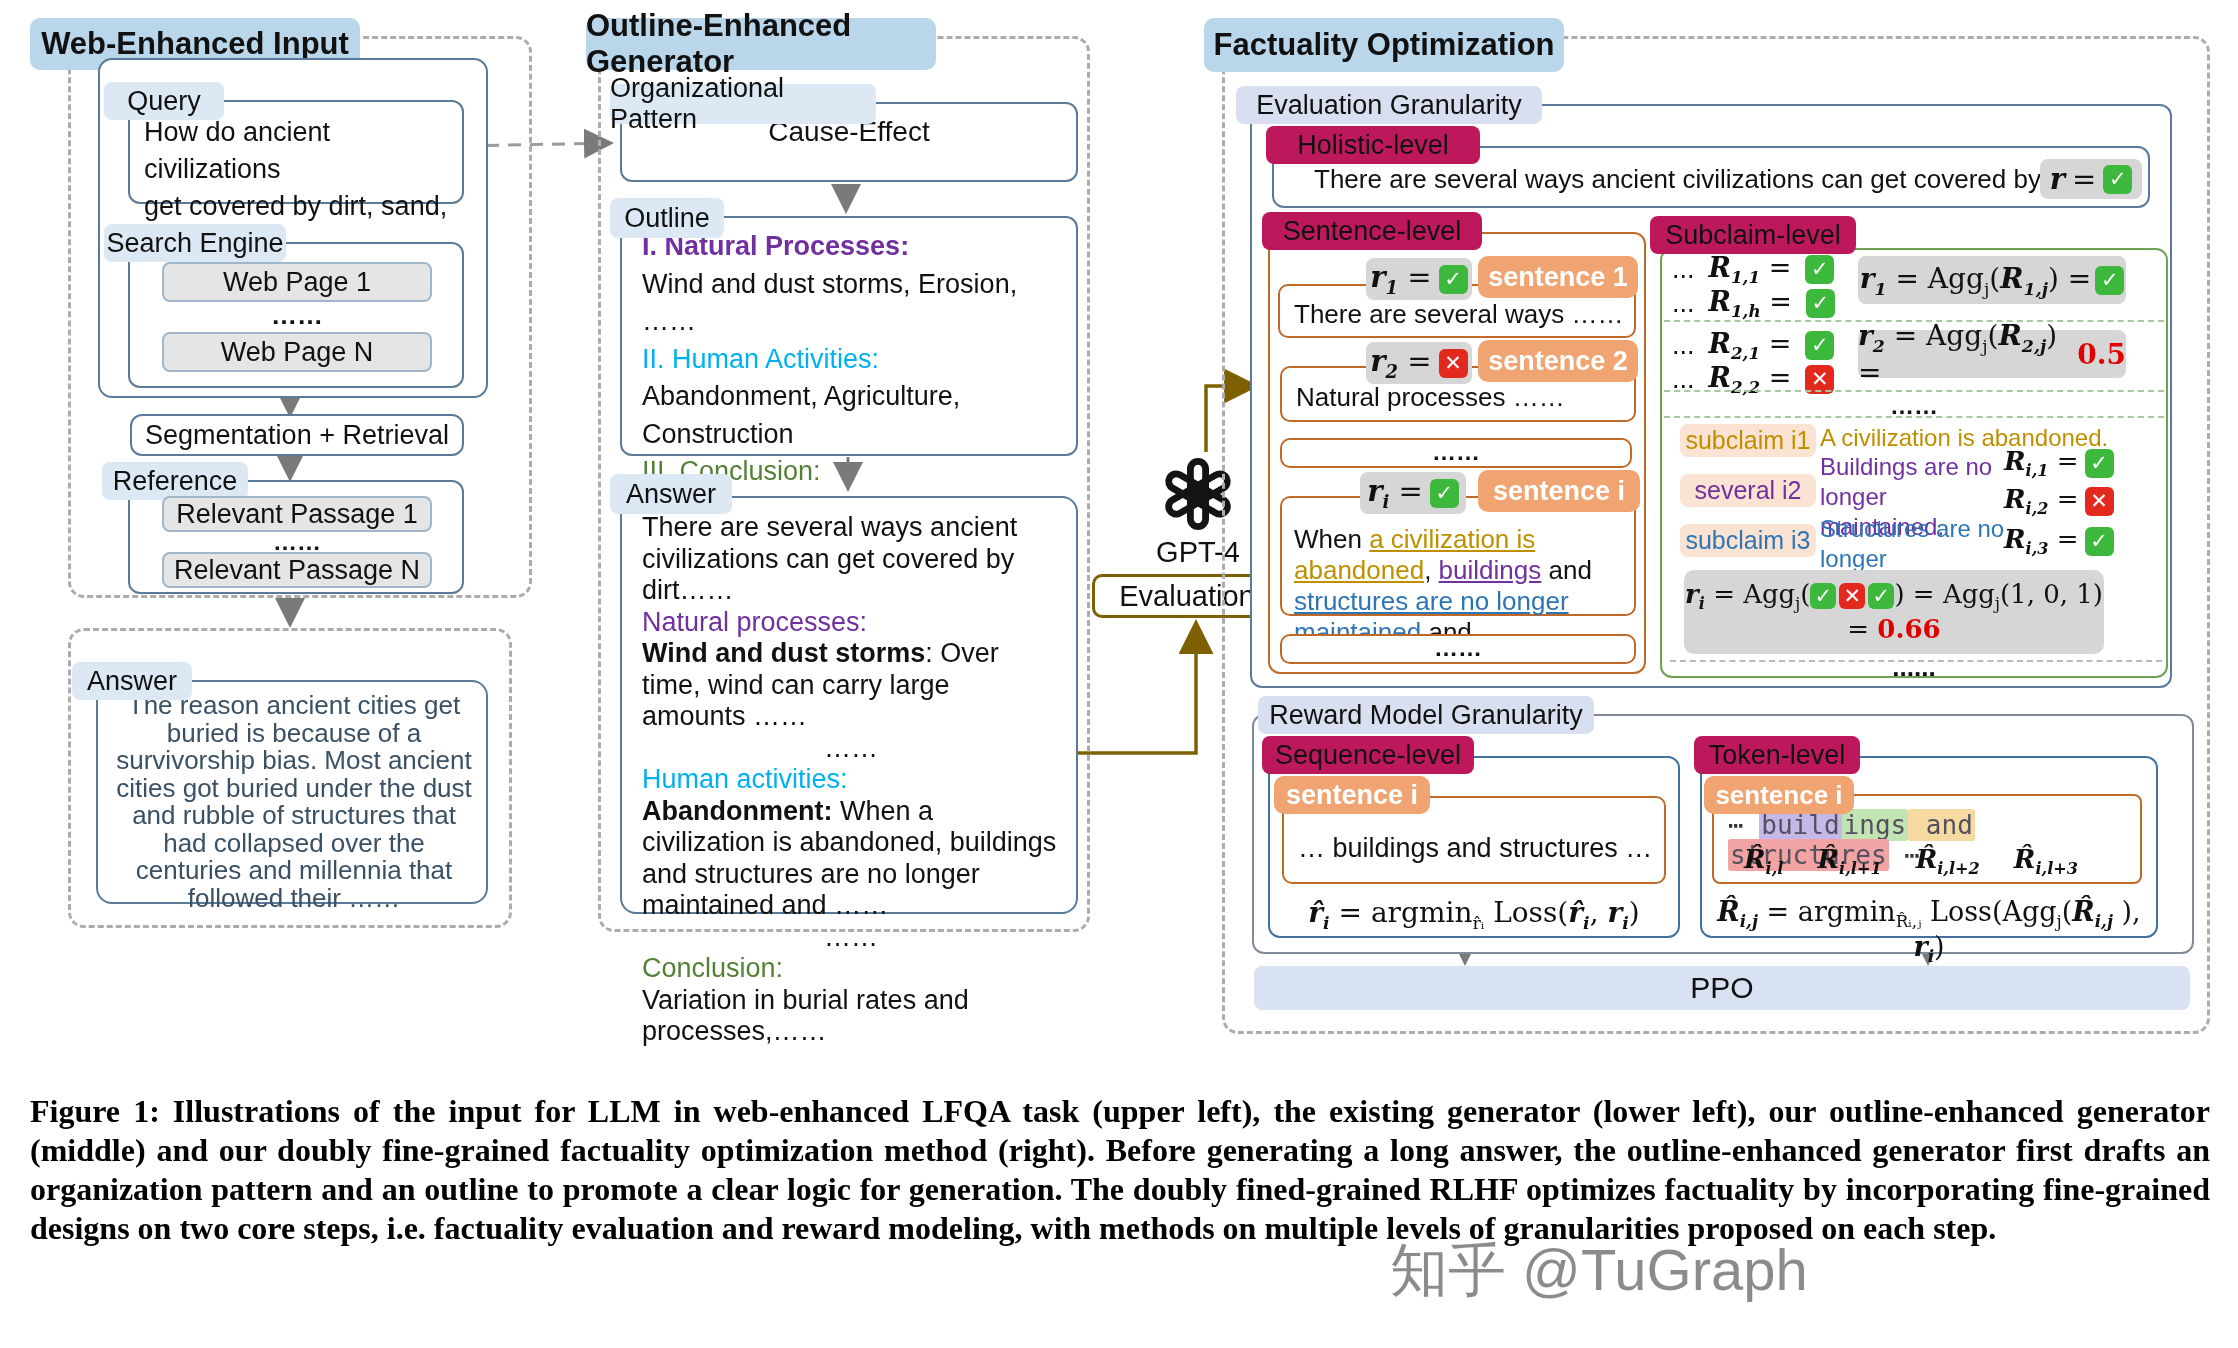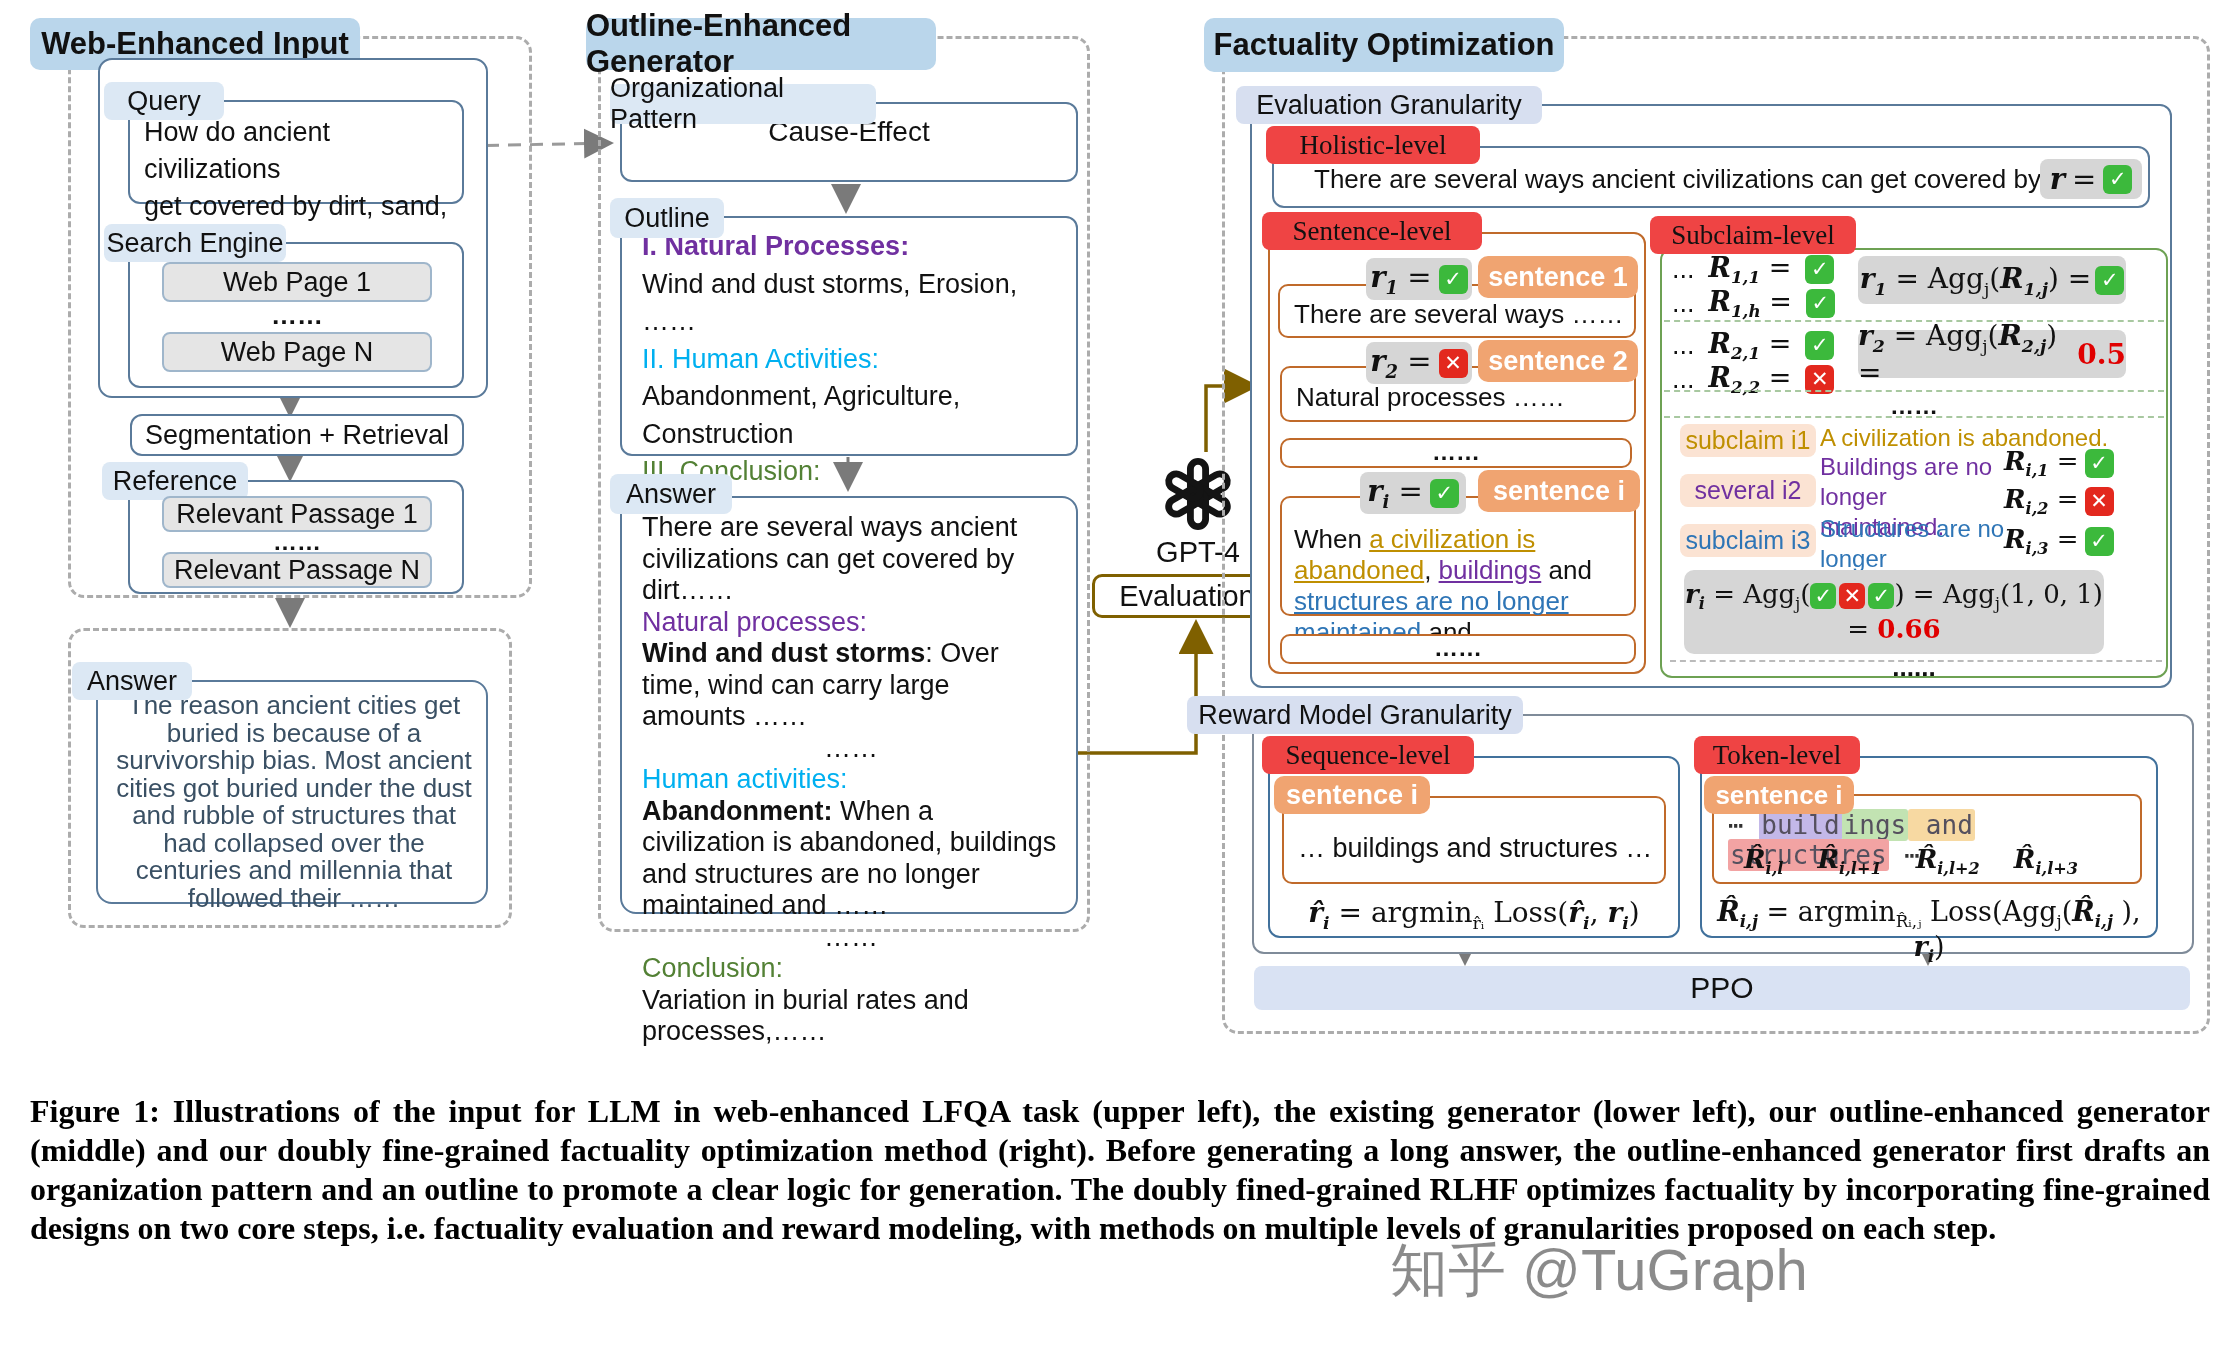--- a/index.html
+++ b/index.html
@@ -3,21 +3,21 @@
 <meta charset="utf-8">
 <style>
   html,body{margin:0;padding:0;background:#fff;}
   #canvas{position:relative;width:2238px;height:1348px;background:#fff;overflow:hidden;
           font-family:"Liberation Sans",sans-serif;color:#111;}
   .abs{position:absolute;}
   .hdr{background:#BAD6EB;border-radius:10px;font-weight:bold;font-size:31px;
        display:flex;align-items:center;justify-content:center;}
   .tag{background:#DCE8F4;border-radius:8px;font-size:27px;display:flex;align-items:center;justify-content:center;}
   .tag2{background:#D7DFF0;}
-  .cream{background:#ef4444;font-family:Liberation Serif, serif;}
+  .cream{background:#be185d;}
   .obox{background:#fff;border:2px solid #5A7A9A;border-radius:12px;box-sizing:border-box;}
   .orangeb{border-color:#C06A2A;}
   .greenb{border-color:#6DA153;}
   .gbox{background:#e5e5e5;border:2px solid #9FB6CB;border-radius:8px;font-size:27px;
         display:flex;align-items:center;justify-content:center;box-sizing:border-box;}
   .stag{background:#F0A471;color:#fff;font-weight:bold;font-size:27px;border-radius:10px;
         display:flex;align-items:center;justify-content:center;}
   .rbox{background:#D6D6D6;border-radius:8px;display:flex;align-items:center;justify-content:center;gap:7px;
         font-size:29px;}
   .mv{font-family:"DejaVu Serif",serif;font-style:italic;font-weight:bold;}
@@ -342,21 +342,21 @@
       <span class="mv">r</span><sub class="mv">i</sub><span class="mu"> = Agg</span><sub class="mu">j</sub><span class="mu">(</span><span class="ic chk" style="width:26px;height:26px;line-height:26px;">✓</span><span class="ic crx" style="width:26px;height:26px;line-height:26px;margin:0 3px;">✕</span><span class="ic chk" style="width:26px;height:26px;line-height:26px;">✓</span><span class="mu">) = Agg</span><sub class="mu">j</sub><span class="mu">(1, 0, 1)</span>
     </div>
     <div>
       <span class="mu">= </span><span class="redt mu">0.66</span>
     </div>
   </div>
   <div class="abs sep" style="left:1670px;top:660px;width:492px;border-color:#bbb;"></div>
   <div class="abs ctr" style="left:1660px;top:652px;width:508px;font-size:26px;font-weight:bold;"><span>......</span></div>
 
   <div class="abs obox" style="left:1252px;top:714px;width:942px;height:240px;border-color:#7F8B99;"></div>
-  <div class="abs tag tag2" style="left:1187px;top:696px;width:336px;height:38px;">
+  <div class="abs tag tag2" style="left:1258px;top:696px;width:336px;height:38px;">
       <span>Reward Model Granularity</span>
     </div>
 
   <div class="abs obox" style="left:1268px;top:756px;width:412px;height:182px;border-color:#41719C;"></div>
   <div class="abs tag cream" style="left:1262px;top:736px;width:212px;height:38px;">
       <span>Sequence-level</span>
     </div>
   <div class="abs obox orangeb" style="left:1282px;top:796px;width:384px;height:88px;border-radius:10px;">
     <div style="position:absolute;left:14px;bottom:18px;font-size:27px;">… buildings and structures …</div>
   </div>

